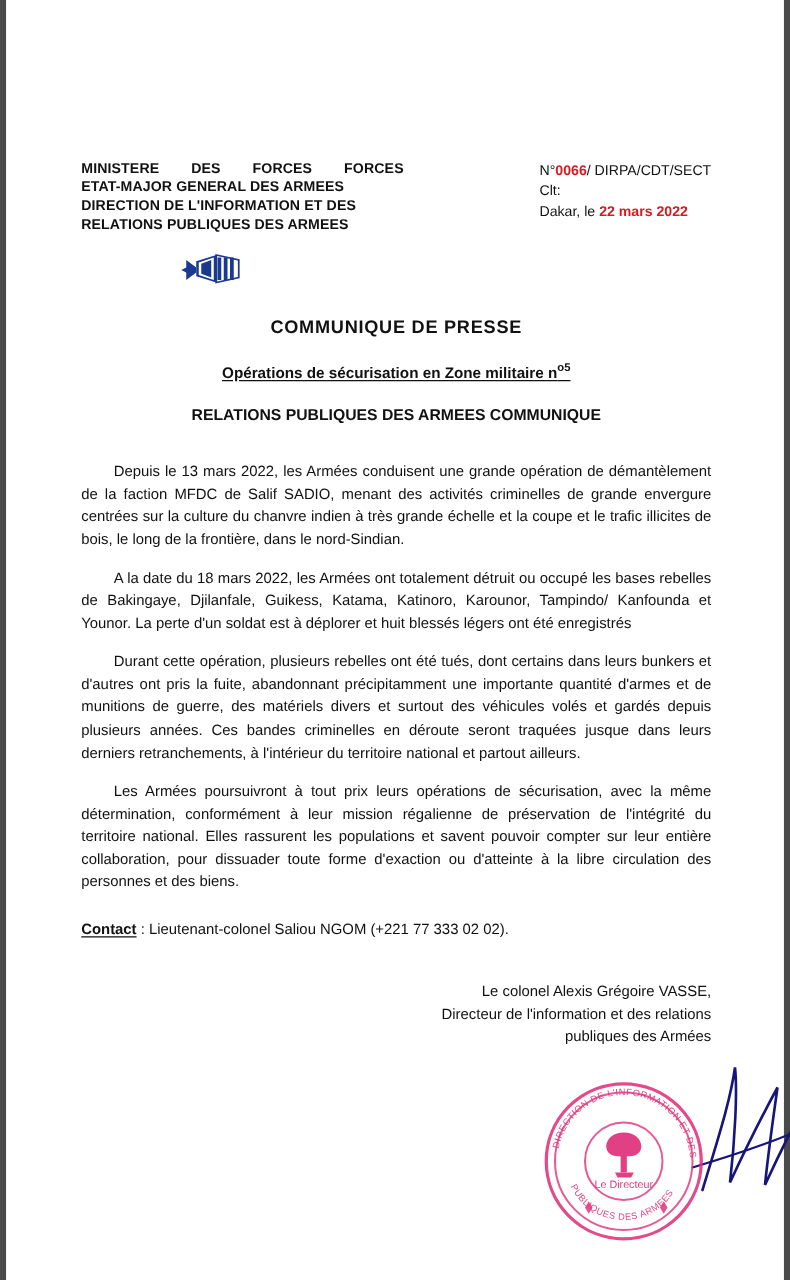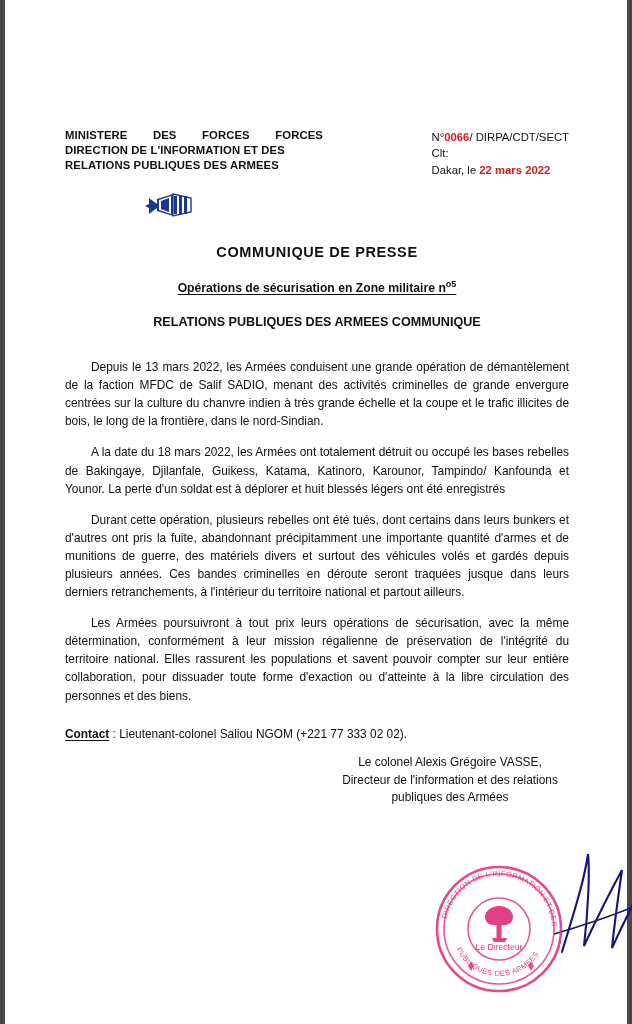--- a/index.html
+++ b/index.html
@@ -128,22 +128,22 @@
     font-size: 11.9px;
   }
   .contact .c-label {
     font-weight: bold;
     text-decoration: underline;
     text-underline-offset: 2px;
   }
 
   
   .sign-block {
-    margin-top: 13px;
-    text-align: center;
+    margin-top: 35px;
+    text-align: right;
     font-size: 11.9px;
     line-height: 1.5;
     padding-left: 266px;
   }
 
   
   .stamp-area {
     position: absolute;
     left: 60px;
     right: 58px;
@@ -175,20 +175,21 @@
   <div class="sheet">
 
     <div class="header">
       <div class="header-left">
         <div class="hl-line1">
           <span>MINISTERE</span>
           <span>DES</span>
           <span>FORCES</span>
           <span>FORCES</span>
         </div>
+        <div>ETAT-MAJOR GENERAL DES  ARMEES</div>
         <div>DIRECTION DE L'INFORMATION ET DES</div>
         <div>RELATIONS  PUBLIQUES  DES ARMEES</div>
       </div>
 
       <div class="header-right">
         <div>
           <span class="hr-num">N°</span><span class="red">0066</span><span>/ DIRPA/CDT/SECT</span>
         </div>
         <div>Clt:</div>
         <div>

